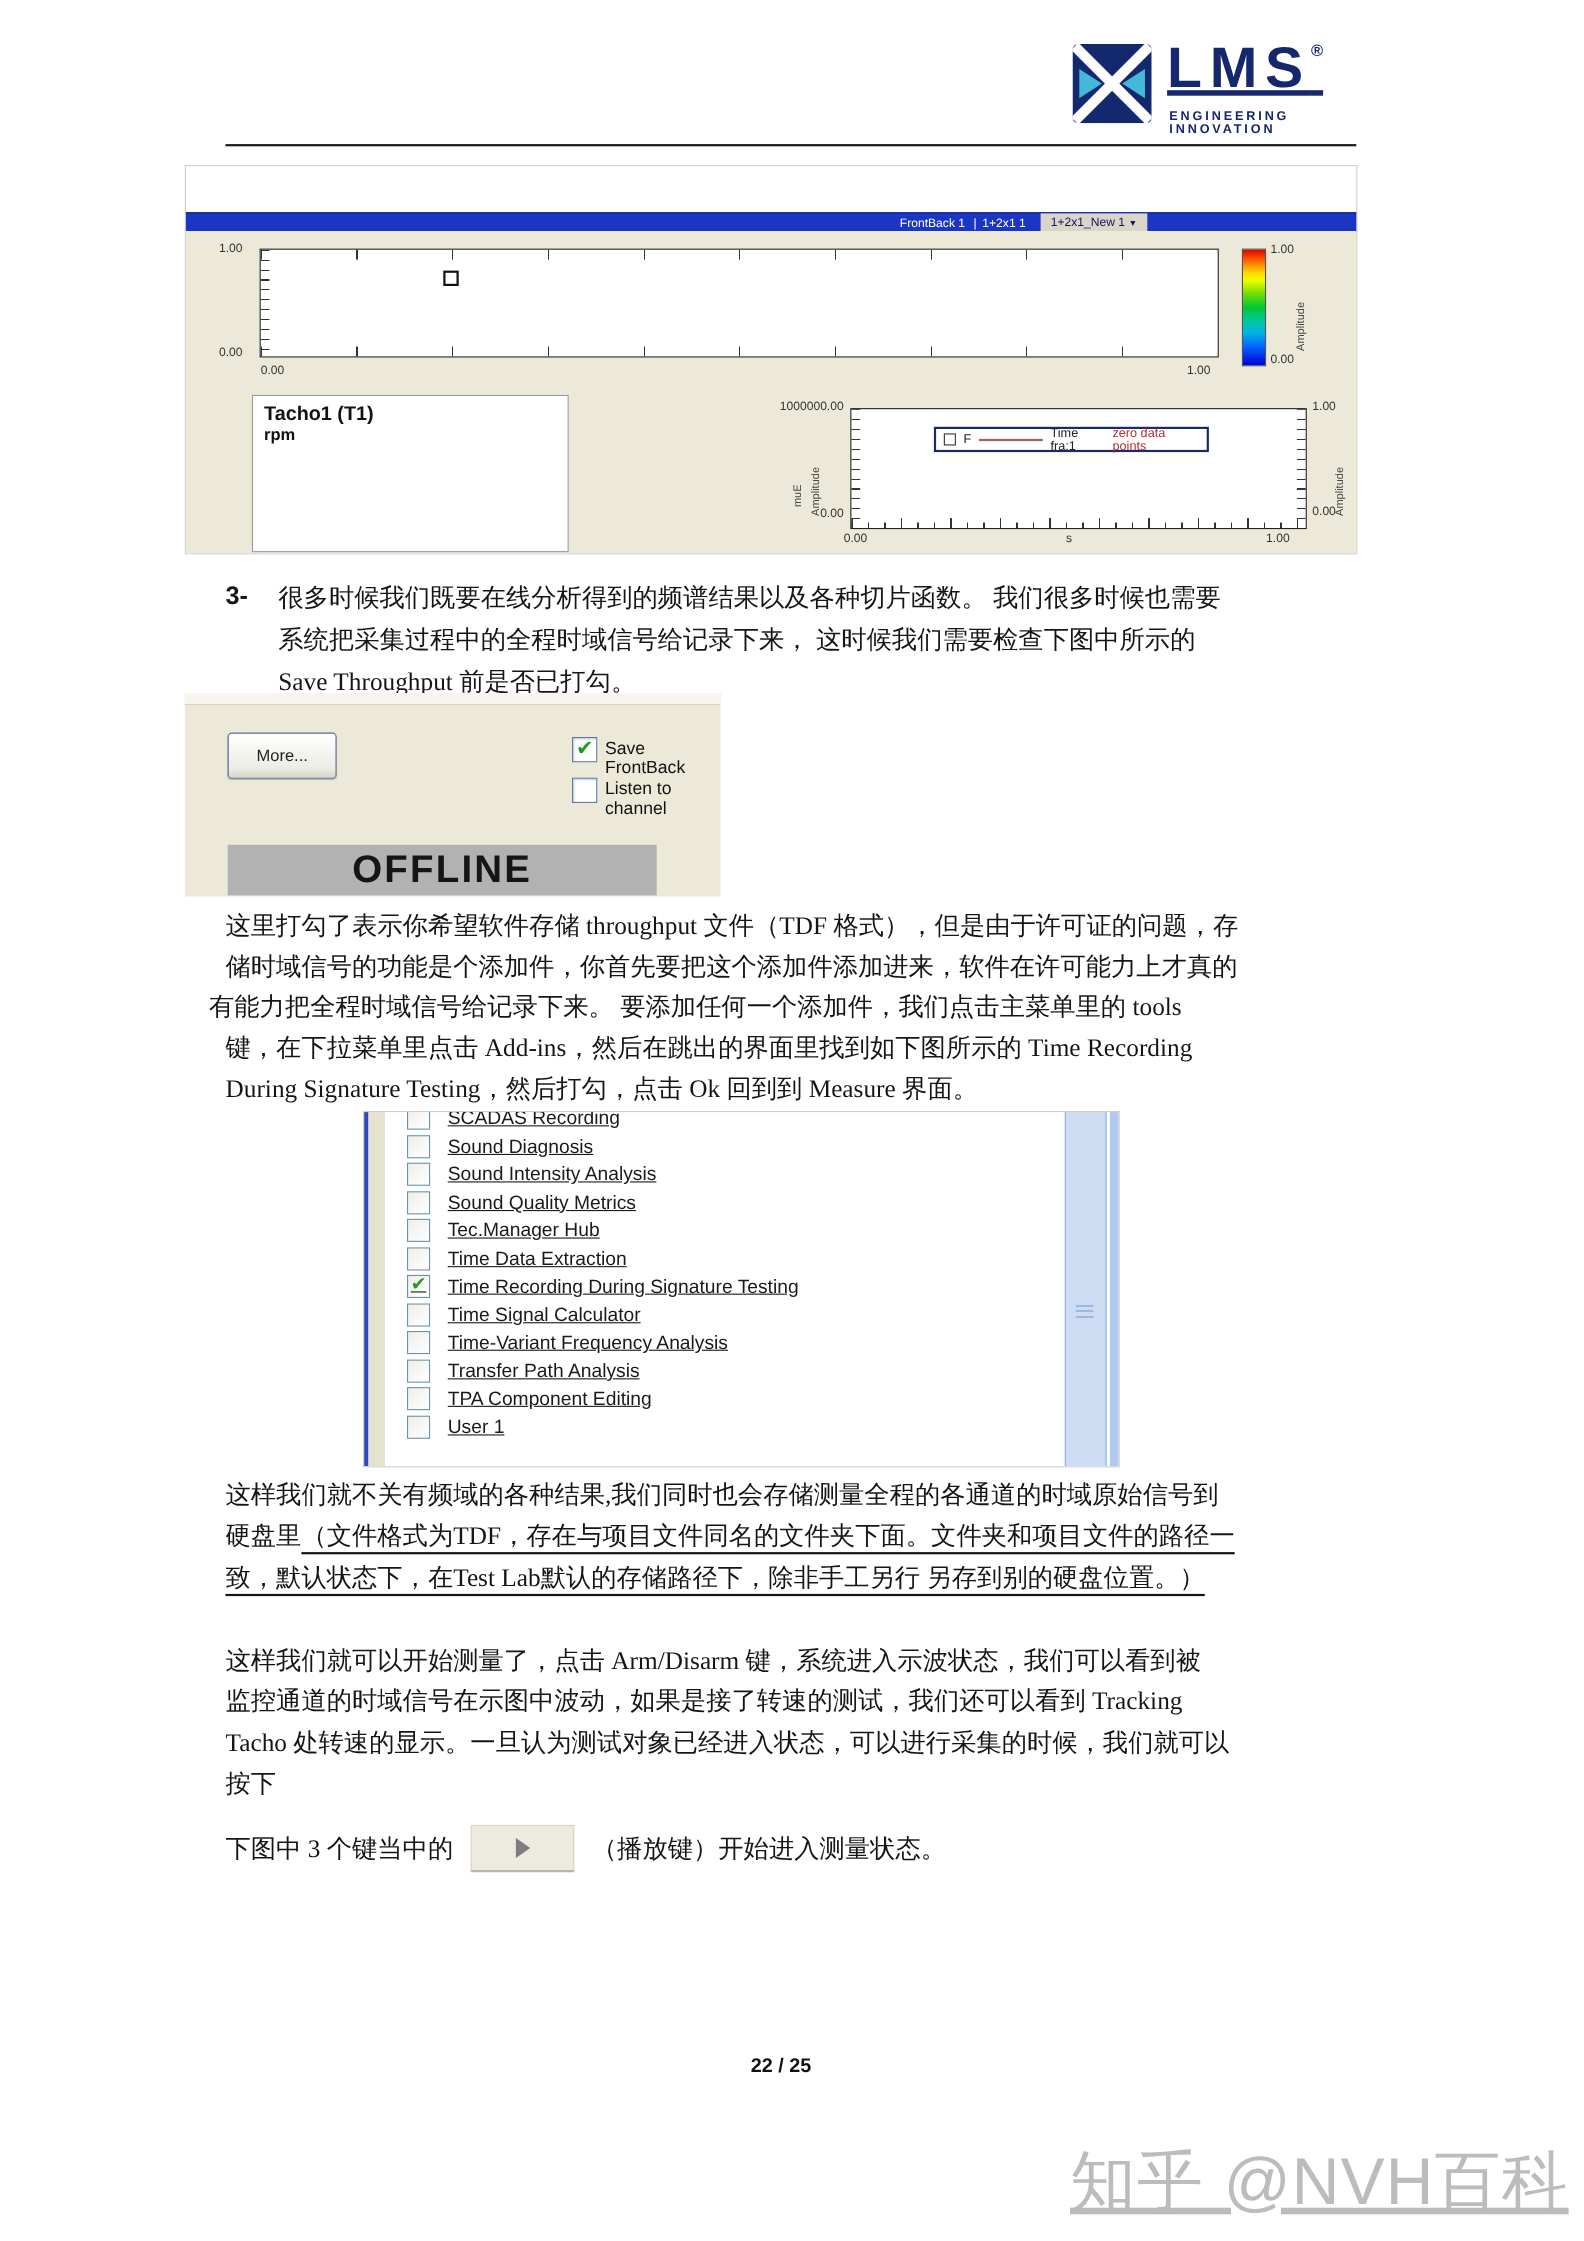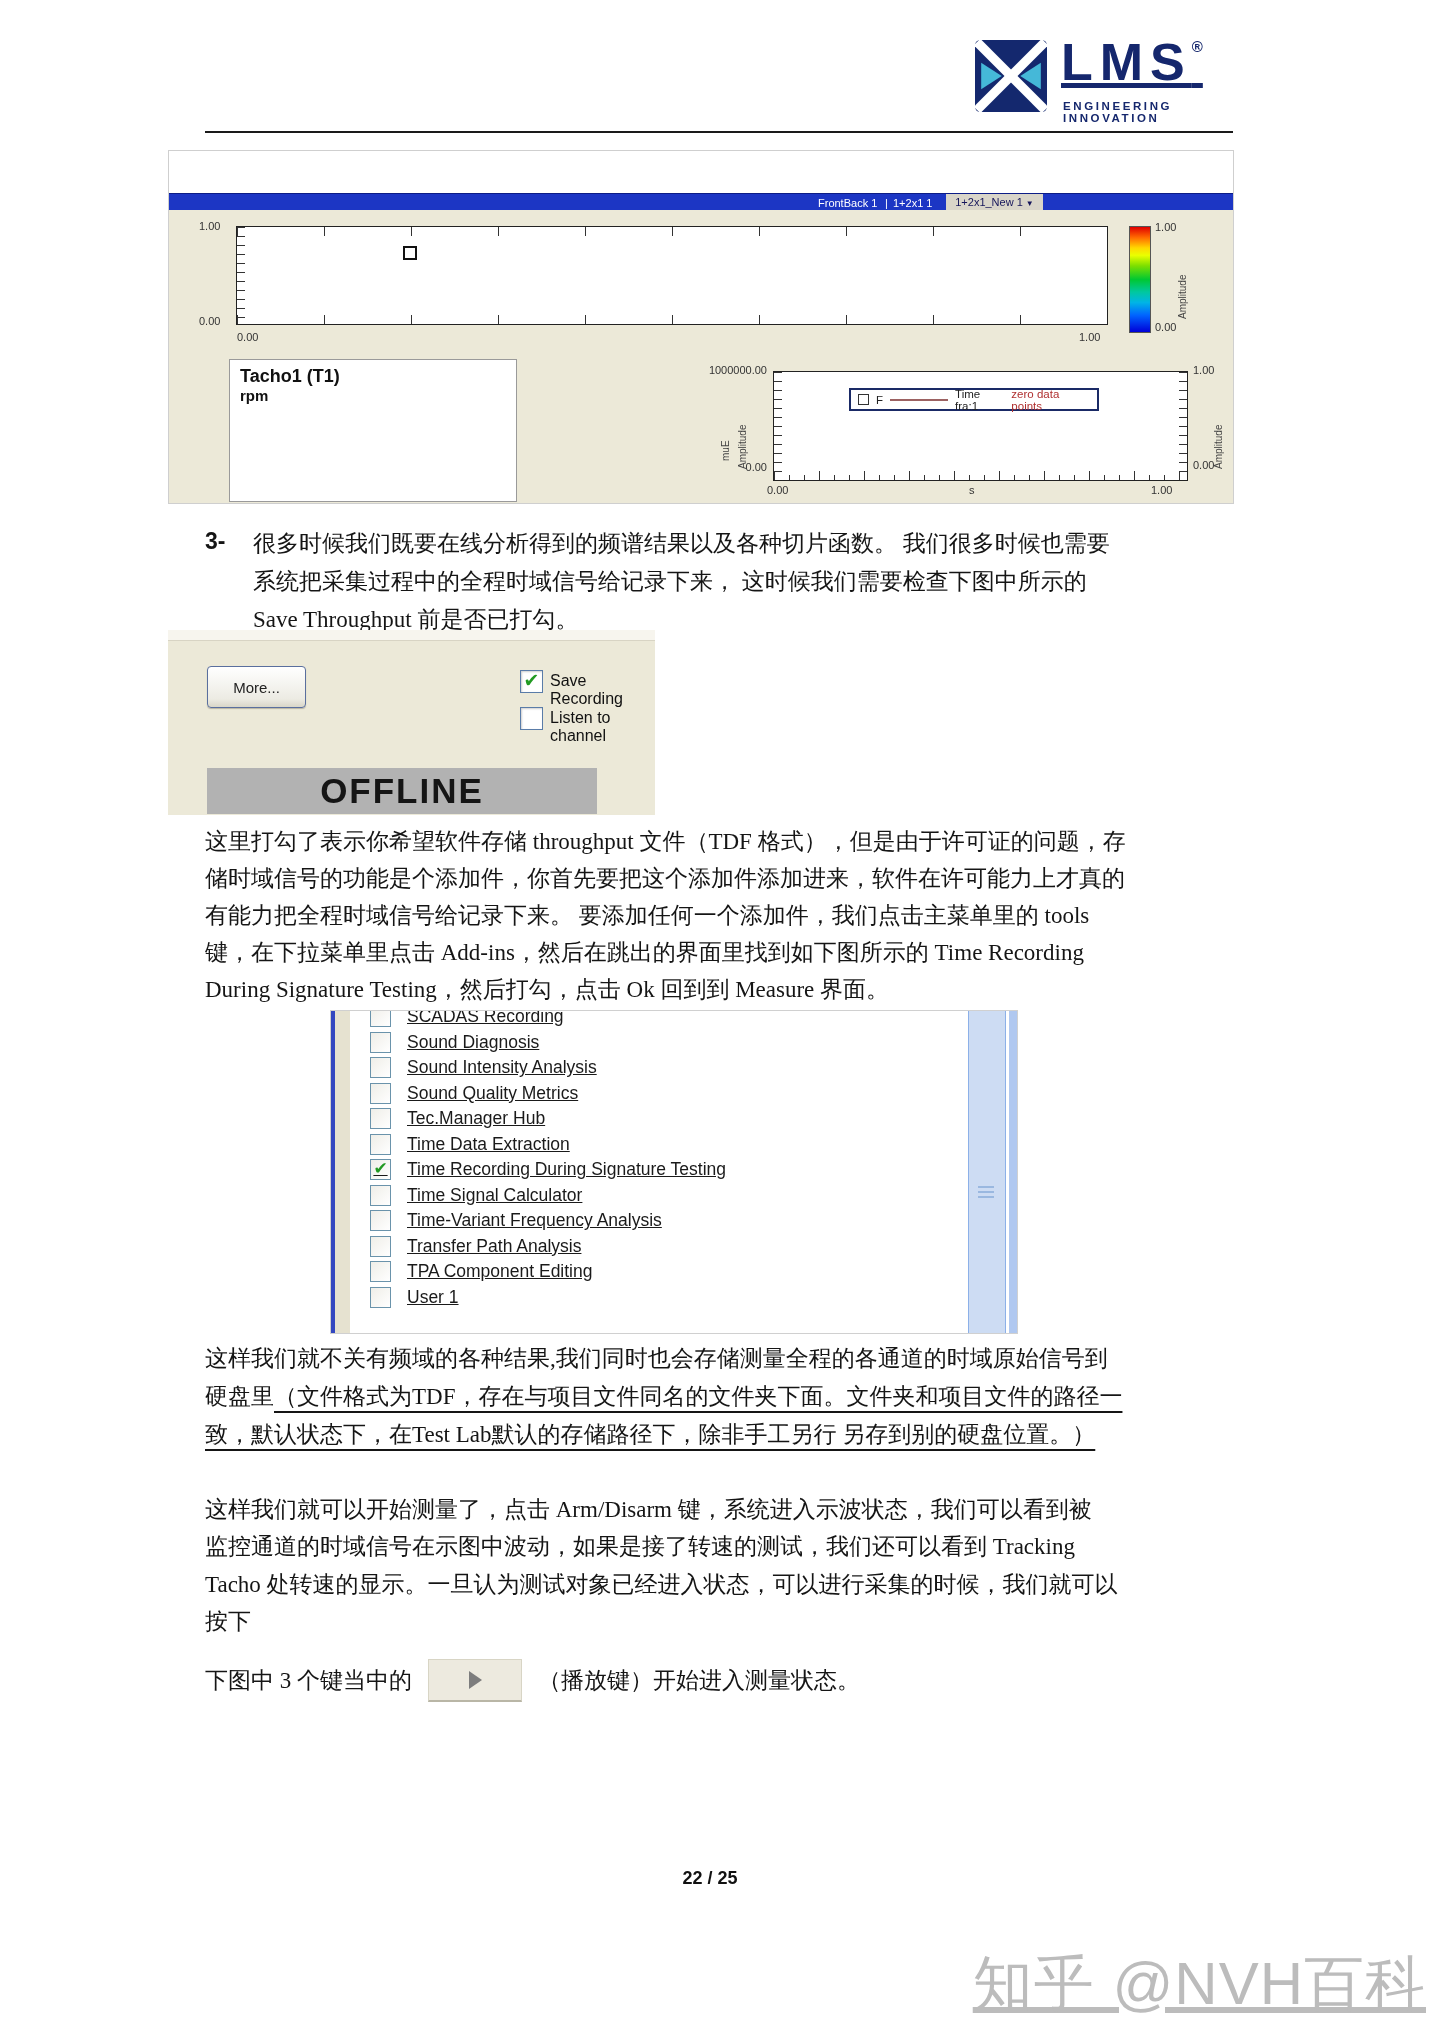--- a/index.html
+++ b/index.html
@@ -196,31 +196,31 @@
   <div class="pline" style="left:253px;top:528px;">很多时候我们既要在线分析得到的频谱结果以及各种切片函数。 我们很多时候也需要</div>
   <div class="pline" style="left:253px;top:566px;">系统把采集过程中的全程时域信号给记录下来， 这时候我们需要检查下图中所示的</div>
   <div class="pline" style="left:253px;top:604px;">Save Throughput 前是否已打勾。</div>
 
   <div class="abs shot2">
     <div class="topstrip"></div>
     <div class="xp-btn">More...</div>
     <div class="xp-check" style="left:352px;top:40px;">
       <span class="checkmark">✔</span>
     </div>
-    <div class="cb-label" style="left:382px;top:42px;">Save Recording</div>
+    <div class="cb-label" style="left:382px;top:42px;">Save FrontBack</div>
     <div class="xp-check" style="left:352px;top:77px;"></div>
     <div class="cb-label" style="left:382px;top:79px;">Listen to channel</div>
     <div class="offline-bar">
       <span class="offline-text">OFFLINE</span>
     </div>
   </div>
 
   <div class="pline" style="left:205px;top:826px;">这里打勾了表示你希望软件存储 throughput 文件（TDF 格式），但是由于许可证的问题，存</div>
   <div class="pline" style="left:205px;top:863px;">储时域信号的功能是个添加件，你首先要把这个添加件添加进来，软件在许可能力上才真的</div>
-  <div class="pline" style="left:205px;top:900px;text-align:center;">有能力把全程时域信号给记录下来。 要添加任何一个添加件，我们点击主菜单里的 tools</div>
+  <div class="pline" style="left:190px;top:900px;text-align:center;">有能力把全程时域信号给记录下来。 要添加任何一个添加件，我们点击主菜单里的 tools</div>
   <div class="pline" style="left:205px;top:937px;">键，在下拉菜单里点击 Add-ins，然后在跳出的界面里找到如下图所示的 Time Recording</div>
   <div class="pline" style="left:205px;top:974px;">During Signature Testing，然后打勾，点击 Ok 回到到 Measure 界面。</div>
 
   <div class="abs shot3">
     <div class="stripe-blue-l"></div>
     <div class="stripe-beige"></div>
     <div class="addin-rows">
 
     <div class="addin-row" style="">
         <span class="addin-check"></span>

